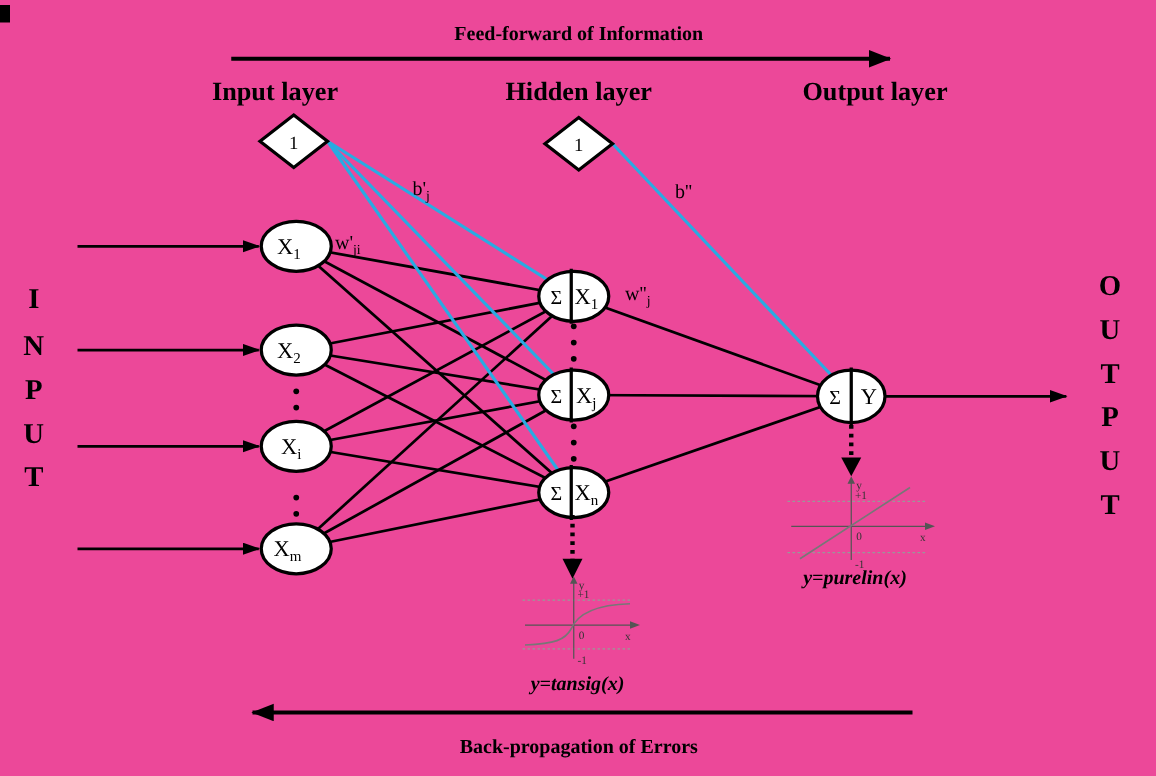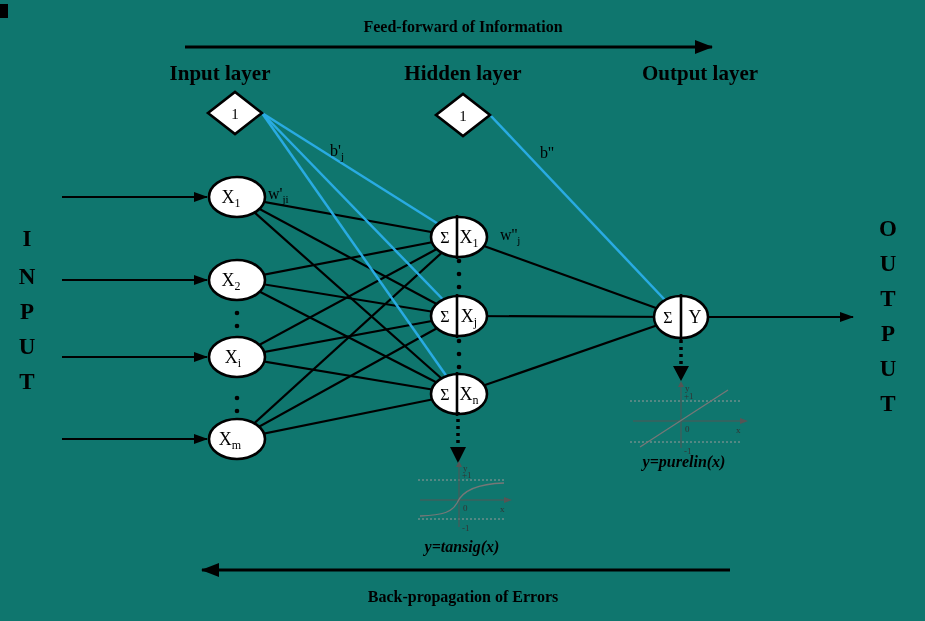--- a/index.html
+++ b/index.html
@@ -1,16 +1,16 @@
 <!DOCTYPE html>
 <html><head>
 <meta charset="utf-8">
 <style>
   html,body{margin:0;padding:0;background:#ffffff;}
-  .stage{position:relative;width:925px;height:621px;background:#0f766e;overflow:hidden;
+  .stage{position:relative;width:925px;height:621px;background:#ec4899;overflow:hidden;
          font-family:"Liberation Serif","DejaVu Serif",serif;}
   svg text{font-family:"Liberation Serif","DejaVu Serif",serif;fill:#000;}
   .title-txt{font-size:16px;font-weight:bold;}
   .layer-txt{font-size:21px;font-weight:bold;}
   .side-txt{font-size:23px;font-weight:bold;}
   .node-txt{font-size:18px;}
   .sub{font-size:12px;}
   .sum-txt{font-size:16px;}
   .w-txt{font-size:16px;}
   .wsub{font-size:11px;}

